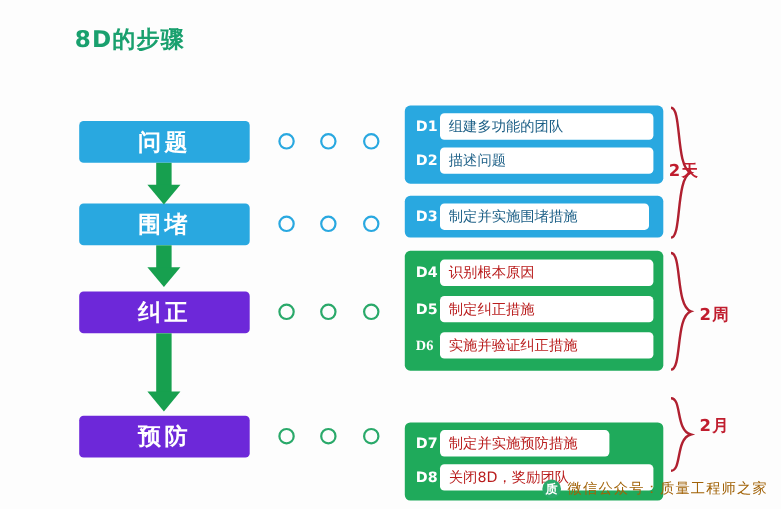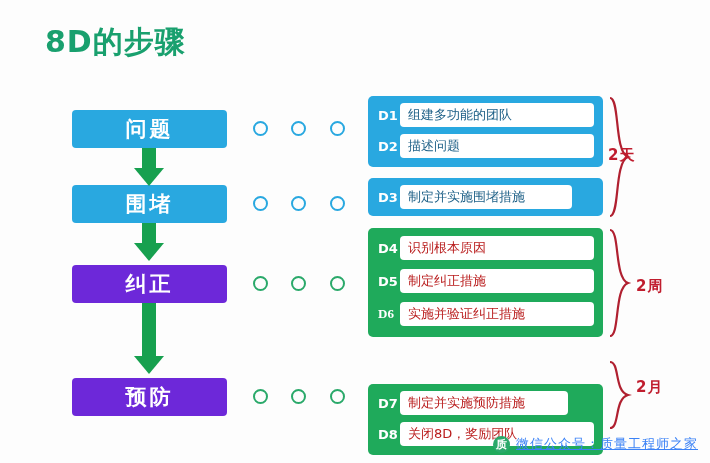--- a/index.html
+++ b/index.html
@@ -11,23 +11,23 @@
     position: relative;
     width: 710px;
     height: 463px;
     background: #fdfdfd;
     font-family: "DejaVu Sans", "Liberation Sans", sans-serif;
     overflow: hidden;
   }
   
   #title {
     position: absolute;
-    left: 45px;
+    left: 68px;
     top: 22px;
-    font-size: 30px;
+    font-size: 21px;
     font-weight: bold;
     color: #19a06e;
     letter-spacing: 1px;
   }
   
   .stage {
     position: absolute;
     width: 155px;
     height: 38px;
     border-radius: 4px;
@@ -136,24 +136,23 @@
     border-radius: 50%;
     background: #2aa96a;
     display: flex;
     align-items: center;
     justify-content: center;
     color: #ffffff;
     font-size: 11px;
     font-weight: bold;
   }
   #wm-text {
-    color: #3b82f6;
+    color: #a16207;
     font-size: 13px;
     letter-spacing: 1px;
-    text-decoration: underline;
   }
 </style>
 </head>
 <body>
 
 <div id="canvas">
 
   <div id="title">8D的步骤</div>
 
   <div class="stage stage-blue" style="left:72px; top:110px;">
@@ -204,21 +203,21 @@
     </div>
     <div class="drow" style="left:6px; top:38px;">
       <span class="dcode">D2</span>
       <span class="dtext dtext-blue" style="width:194px;">描述问题</span>
     </div>
   </div>
 
   <div class="group group-blue" style="left:368px; top:178px; width:235px; height:38px;">
     <div class="drow" style="left:6px; top:7px;">
       <span class="dcode">D3</span>
-      <span class="dtext dtext-blue" style="width:172px;">制定并实施围堵措施</span>
+      <span class="dtext dtext-blue" style="width:190px;">制定并实施围堵措施</span>
     </div>
   </div>
 
   <div class="group group-green" style="left:368px; top:228px; width:235px; height:109px;">
     <div class="drow" style="left:6px; top:8px;">
       <span class="dcode">D4</span>
       <span class="dtext dtext-green" style="width:194px;">识别根本原因</span>
     </div>
     <div class="drow" style="left:6px; top:41px;">
       <span class="dcode">D5</span>
@@ -226,21 +225,21 @@
     </div>
     <div class="drow" style="left:6px; top:74px;font-family:Liberation Serif, serif;">
       <span class="dcode">D6</span>
       <span class="dtext dtext-green" style="width:194px;">实施并验证纠正措施</span>
     </div>
   </div>
 
   <div class="group group-green" style="left:368px; top:360px; width:235px; height:71px;margin-top:24px;">
     <div class="drow" style="left:6px; top:7px;">
       <span class="dcode">D7</span>
-      <span class="dtext dtext-green" style="width:168px;">制定并实施预防措施</span>
+      <span class="dtext dtext-green" style="width:154px;">制定并实施预防措施</span>
     </div>
     <div class="drow" style="left:6px; top:38px;">
       <span class="dcode">D8</span>
       <span class="dtext dtext-green" style="width:194px;">关闭8D，奖励团队</span>
     </div>
   </div>
 
   <svg class="brace" style="left:608px; top:94px;" width="24" height="126">
     <path d="M2,4 C12,4 6,58 20,63 C6,68 12,122 2,122" fill="none" stroke="#b02030" stroke-width="2.2"></path>
   </svg>

